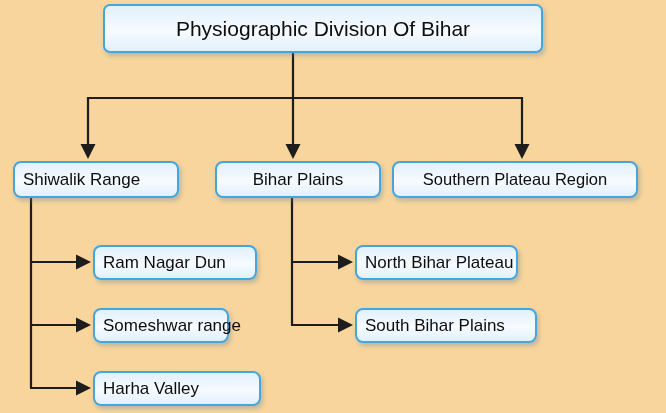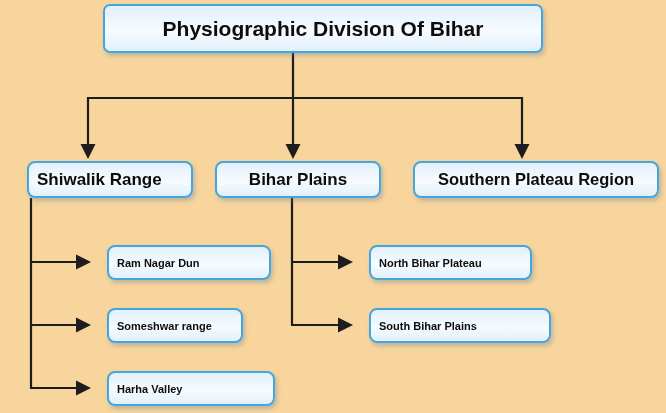--- a/index.html
+++ b/index.html
@@ -31,37 +31,37 @@
     fill:var(--line);
     stroke:none;
   }
   .node{
     position:absolute;
     box-sizing:border-box;
     border:2px solid var(--box-border);
     border-radius:8px;
     background:linear-gradient(180deg,var(--box-fill-top) 0%,var(--box-fill-bottom) 55%,var(--box-fill-top) 100%);
     color:var(--text);
-    font-weight:700;
+    font-weight:400;
     display:flex;
     align-items:center;
     justify-content:center;
     white-space:nowrap;
     box-shadow:2px 3px 4px rgba(100,130,160,0.38);
   }
-  .node.align-left{justify-content:flex-start;padding-left:8px;margin-left:14px;}
+  .node.align-left{justify-content:flex-start;padding-left:8px;}
   .title-node{
     left:103px;top:4px;width:440px;height:49px;
     font-size:21px;border-radius:7px;
   }
   .l1{top:161px;height:37px;font-size:17px;}
   .shiwalik{left:13px;width:166px;}
   .bihar{left:215px;width:166px;}
-  .southern{left:413px;width:246px;font-size:16.5px;}
-  .l2{height:35px;font-size:11px;}
+  .southern{left:392px;width:246px;font-size:16.5px;}
+  .l2{height:35px;font-size:17px;}
   .ram{left:93px;top:245px;width:164px;}
   .someshwar{left:93px;top:308px;width:136px;}
   .harha{left:93px;top:371px;width:168px;}
   .north{left:355px;top:245px;width:163px;}
   .south{left:355px;top:308px;width:182px;}
 </style>
 </head>
 <body>
 
 <div class="canvas">

